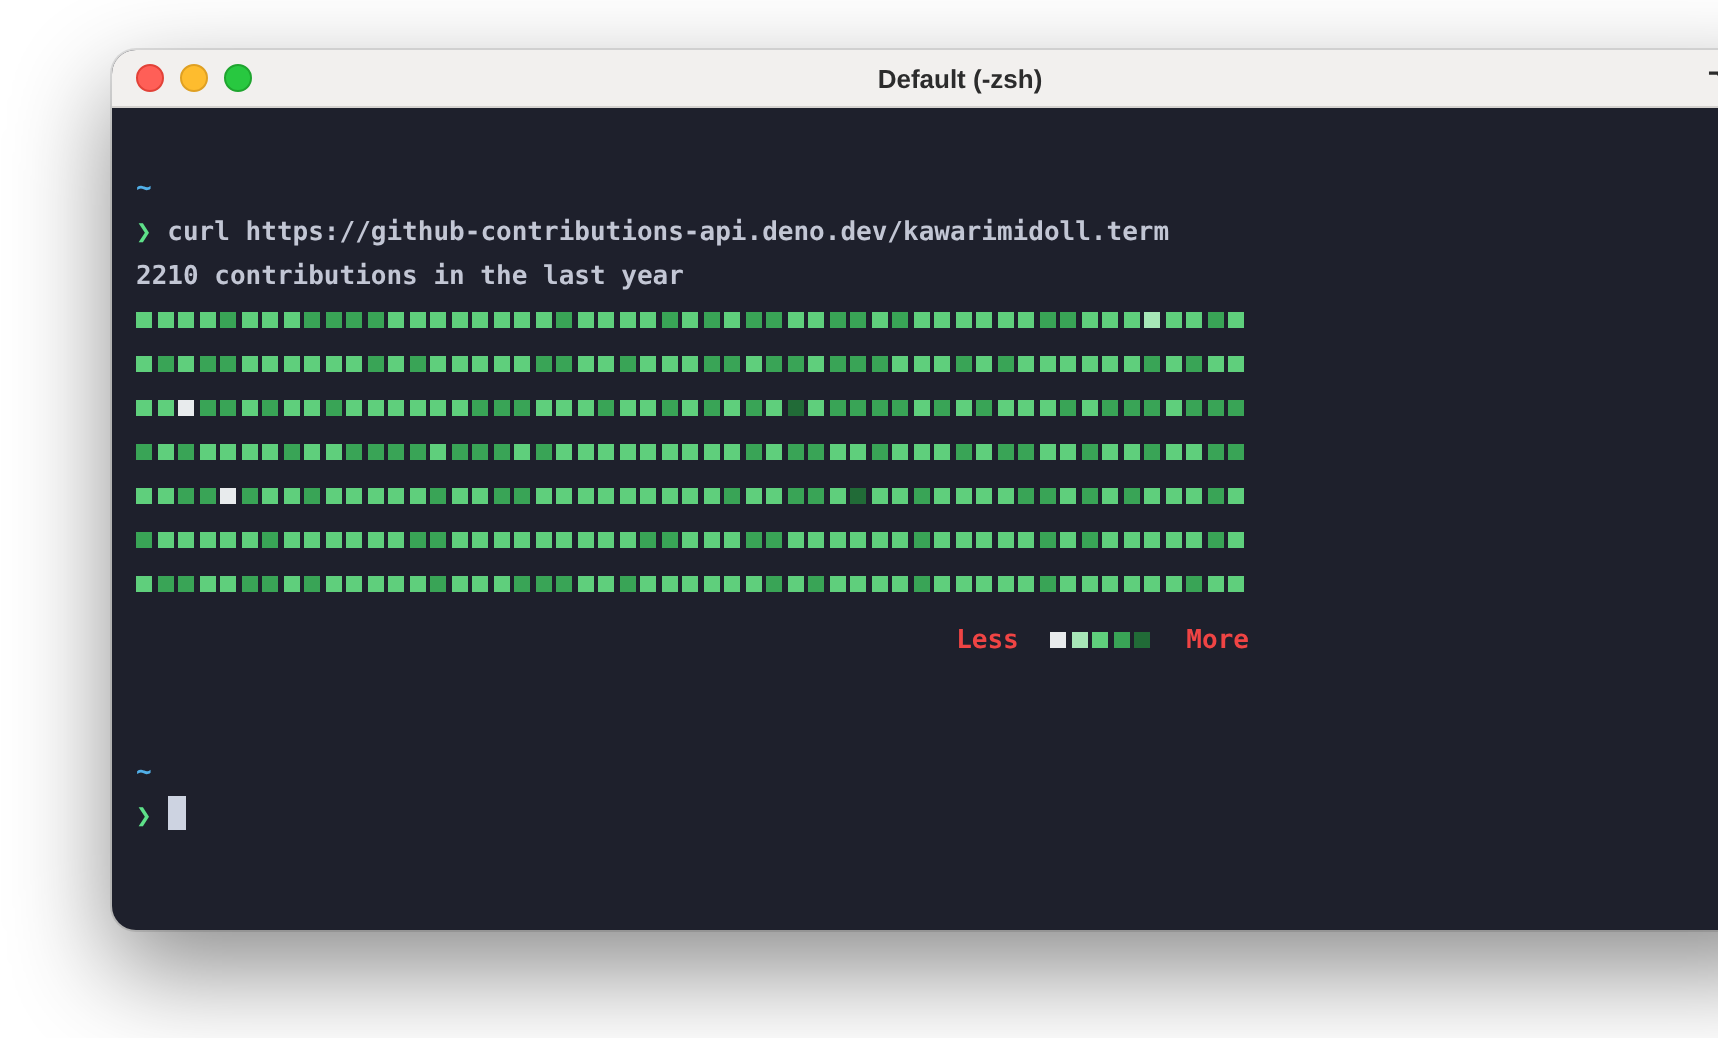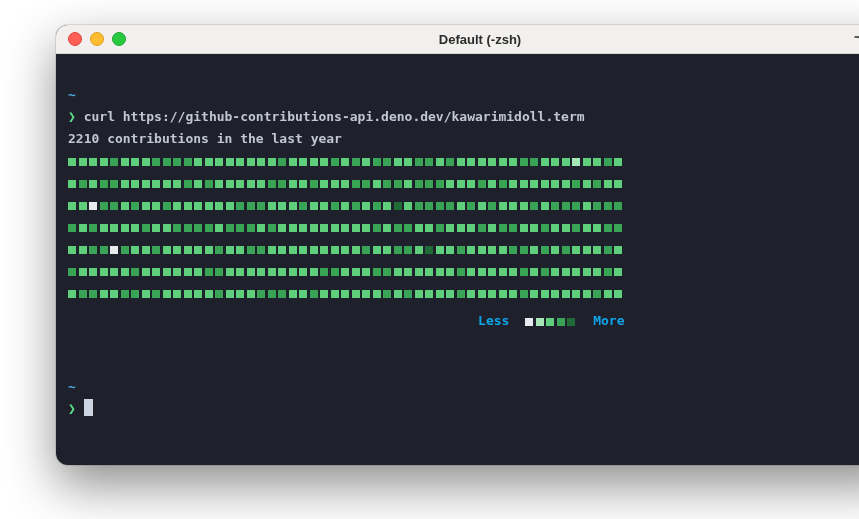--- a/index.html
+++ b/index.html
@@ -48,21 +48,21 @@
   .prompt { color:#5ee089; font-weight:700; }
   .cmd    { color:#c2c6d4; font-weight:600; }
   .out    { color:#c2c6d4; font-weight:600; }
   .grid-row { display:block; }
   .sq { display:inline-block; width:8px; height:8px; margin-right:2.5px; vertical-align:middle; }
   .l0 { background:#e8ebed; } 
   .l1 { background:#a7e7b7; }
   .l2 { background:#5fcf7c; }
   .l3 { background:#39a456; }
   .l4 { background:#216b37; }
-  .legend { color:#0ea5e9; font-weight:600; }
+  .legend { color:#ef4444; font-weight:600; }
   .cursor { display:inline-block; width:9px; height:17px; background:#cdd3e1; vertical-align:-3px; }
 </style>
 </head>
 <body>
 
 <div class="window">
   <div class="titlebar">
     <div class="traffic">
       <div class="dot red"></div>
       <div class="dot yellow"></div>

